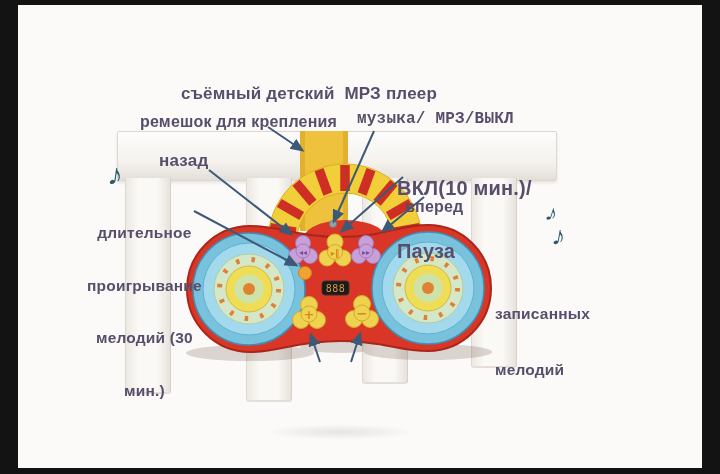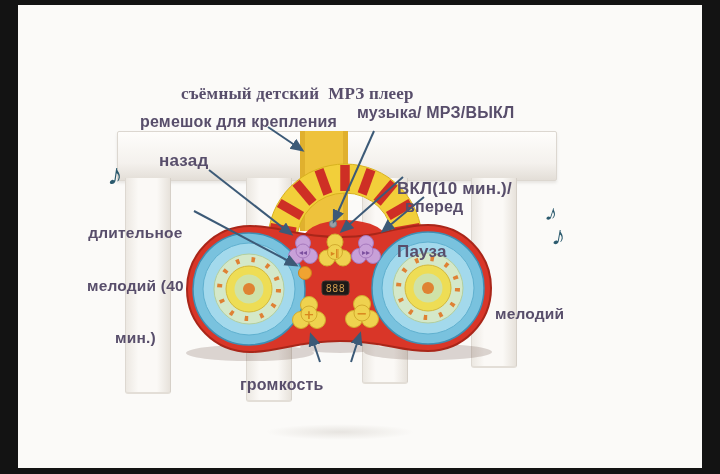--- a/index.html
+++ b/index.html
@@ -32,24 +32,24 @@
   .floor-smudge{
     position:absolute; left:265px; top:424px; width:150px; height:16px;
     background:radial-gradient(ellipse at center, rgba(150,140,128,.20), rgba(150,140,128,0) 70%);
   }
   
   .lbl{
     position:absolute; color:#584e6b; font-weight:700; white-space:pre;
     letter-spacing:.2px; line-height:1.12;
   }
   .lbl span{display:block;}
-  .lbl-title{left:181px; top:84px; font-size:17px;font-family:Liberation Serif, serif;}
+  .lbl-title{left:181px; top:84px; font-size:17px;}
   .lbl-strap{left:140px; top:113px; font-size:16px;}
-  .lbl-music{left:357px; top:104px; font-size:16px;}
-  .lbl-onpause{left:397px; top:136px; font-size:17px; line-height:21px;}
+  .lbl-music{left:357px; top:111px; font-size:16px;font-family:Liberation Mono, monospace;}
+  .lbl-onpause{left:397px; top:136px; font-size:20px; line-height:21px;}
   .lbl-back{left:159px; top:151px; font-size:17px;}
   .lbl-forward{left:405px; top:198px; font-size:16px;}
   .lbl-longplay{left:87px; top:189px; font-size:15.5px; line-height:17.5px;text-align:center;}
   .lbl-melodies{left:495px; top:268px; font-size:15.5px; line-height:18.5px;}
   .lbl-volume{left:240px; top:376px; font-size:16px;}
   
   .note{position:absolute; color:#2b5a6e; font-weight:700;}
   .note-left{left:108px; top:158px; font-size:30px; transform:rotate(8deg);}
   .note-r1{left:546px; top:200px; font-size:23px; transform:rotate(18deg);}
   .note-r2{left:552px; top:221px; font-size:27px; transform:rotate(10deg);}
@@ -218,24 +218,25 @@
   <div class="lbl lbl-strap">ремешок для крепления</div>
   <div class="lbl lbl-music">музыка/ МРЗ/ВЫКЛ</div>
   <div class="lbl lbl-onpause">
     <span>ВКЛ(10 мин.)/</span>
     <span>Пауза</span>
   </div>
   <div class="lbl lbl-back">назад</div>
   <div class="lbl lbl-forward">вперед</div>
   <div class="lbl lbl-longplay">
     <span>длительное</span>
-    <span>мелодий (40</span>
+    <span>проигрывание</span>
+    <span>мелодий (30</span>
     <span>мин.)</span>
   </div>
   <div class="lbl lbl-melodies">
+    <span>записанных</span>
     <span>мелодий</span>
   </div>
-  <div class="lbl lbl-volume">громкость</div>
 
   <div class="note note-left">♪</div>
   <div class="note note-r1">♪</div>
   <div class="note note-r2">♪</div>
 </div>
 
 </body></html>

